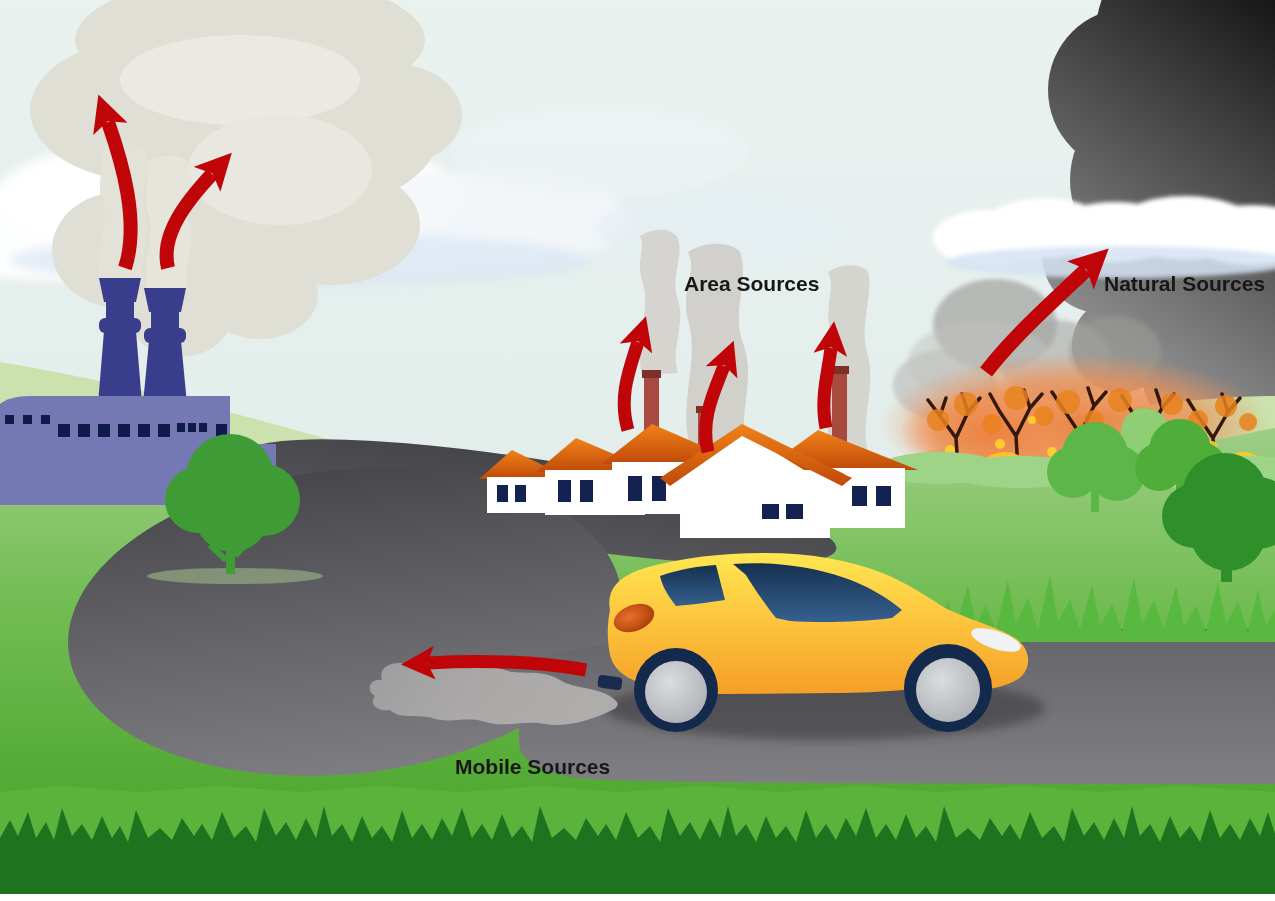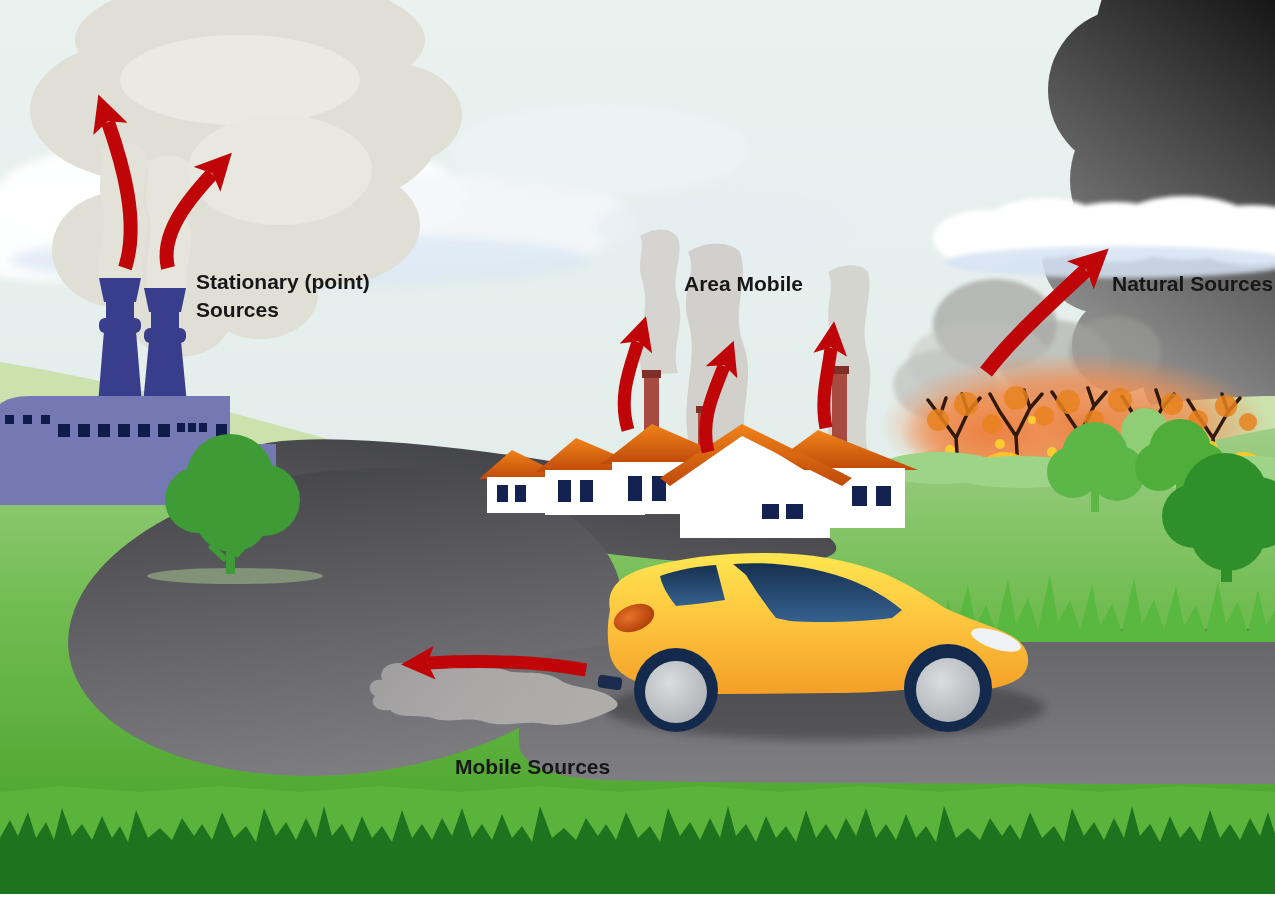--- a/index.html
+++ b/index.html
@@ -371,20 +371,16 @@
     <path d="M125,268 C140,222 122,162 108,122" stroke-width="14" marker-end="url(#ah)"></path>
     <path d="M168,268 C160,235 186,202 212,174" stroke-width="14" marker-end="url(#ah)"></path>
     <path d="M628,430 C618,396 630,368 638,342" stroke-width="13" marker-end="url(#ah)"></path>
     <path d="M708,452 C700,420 714,392 724,366" stroke-width="13" marker-end="url(#ah)"></path>
     <path d="M826,428 C820,398 828,374 831,348" stroke-width="13" marker-end="url(#ah)"></path>
     <path d="M986,372 C1014,336 1052,302 1086,270" stroke-width="15" marker-end="url(#ah)"></path>
     <path d="M586,670 C540,662 482,660 428,663" stroke-width="13" marker-end="url(#ah)"></path>
   </g>
 </svg>
 
-  <div class="label" style="left:196px;top:268px;">
-    <div>Stationary (point)</div>
-    <div>Sources</div>
-  </div>
-  <div class="label" style="left:684px;top:270px;">Area Mobile</div>
-  <div class="label" style="left:1104px;top:270px;margin-left:8px;">Natural Sources</div>
+  <div class="label" style="left:684px;top:270px;">Area Sources</div>
+  <div class="label" style="left:1104px;top:270px;">Natural Sources</div>
   <div class="label" style="left:455px;top:753px;">Mobile Sources</div>
 </div>
 
 </body></html>

